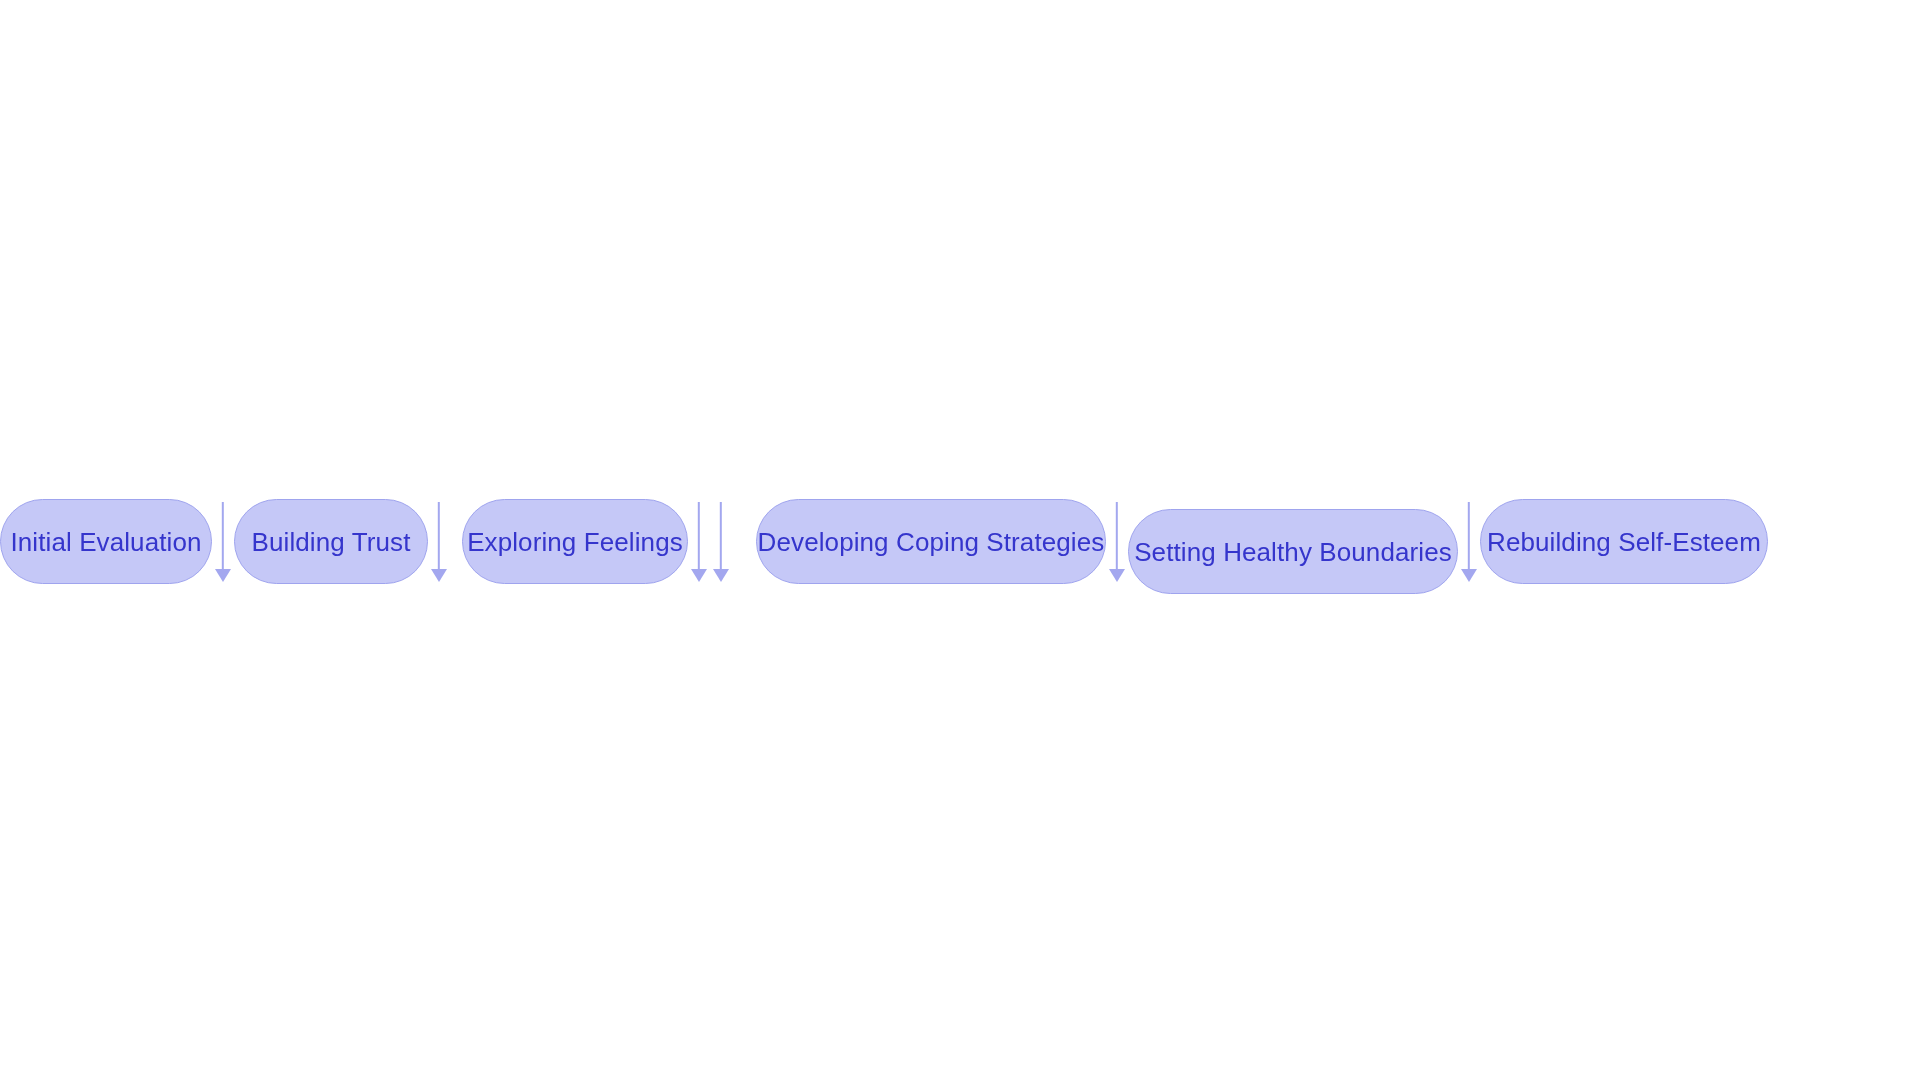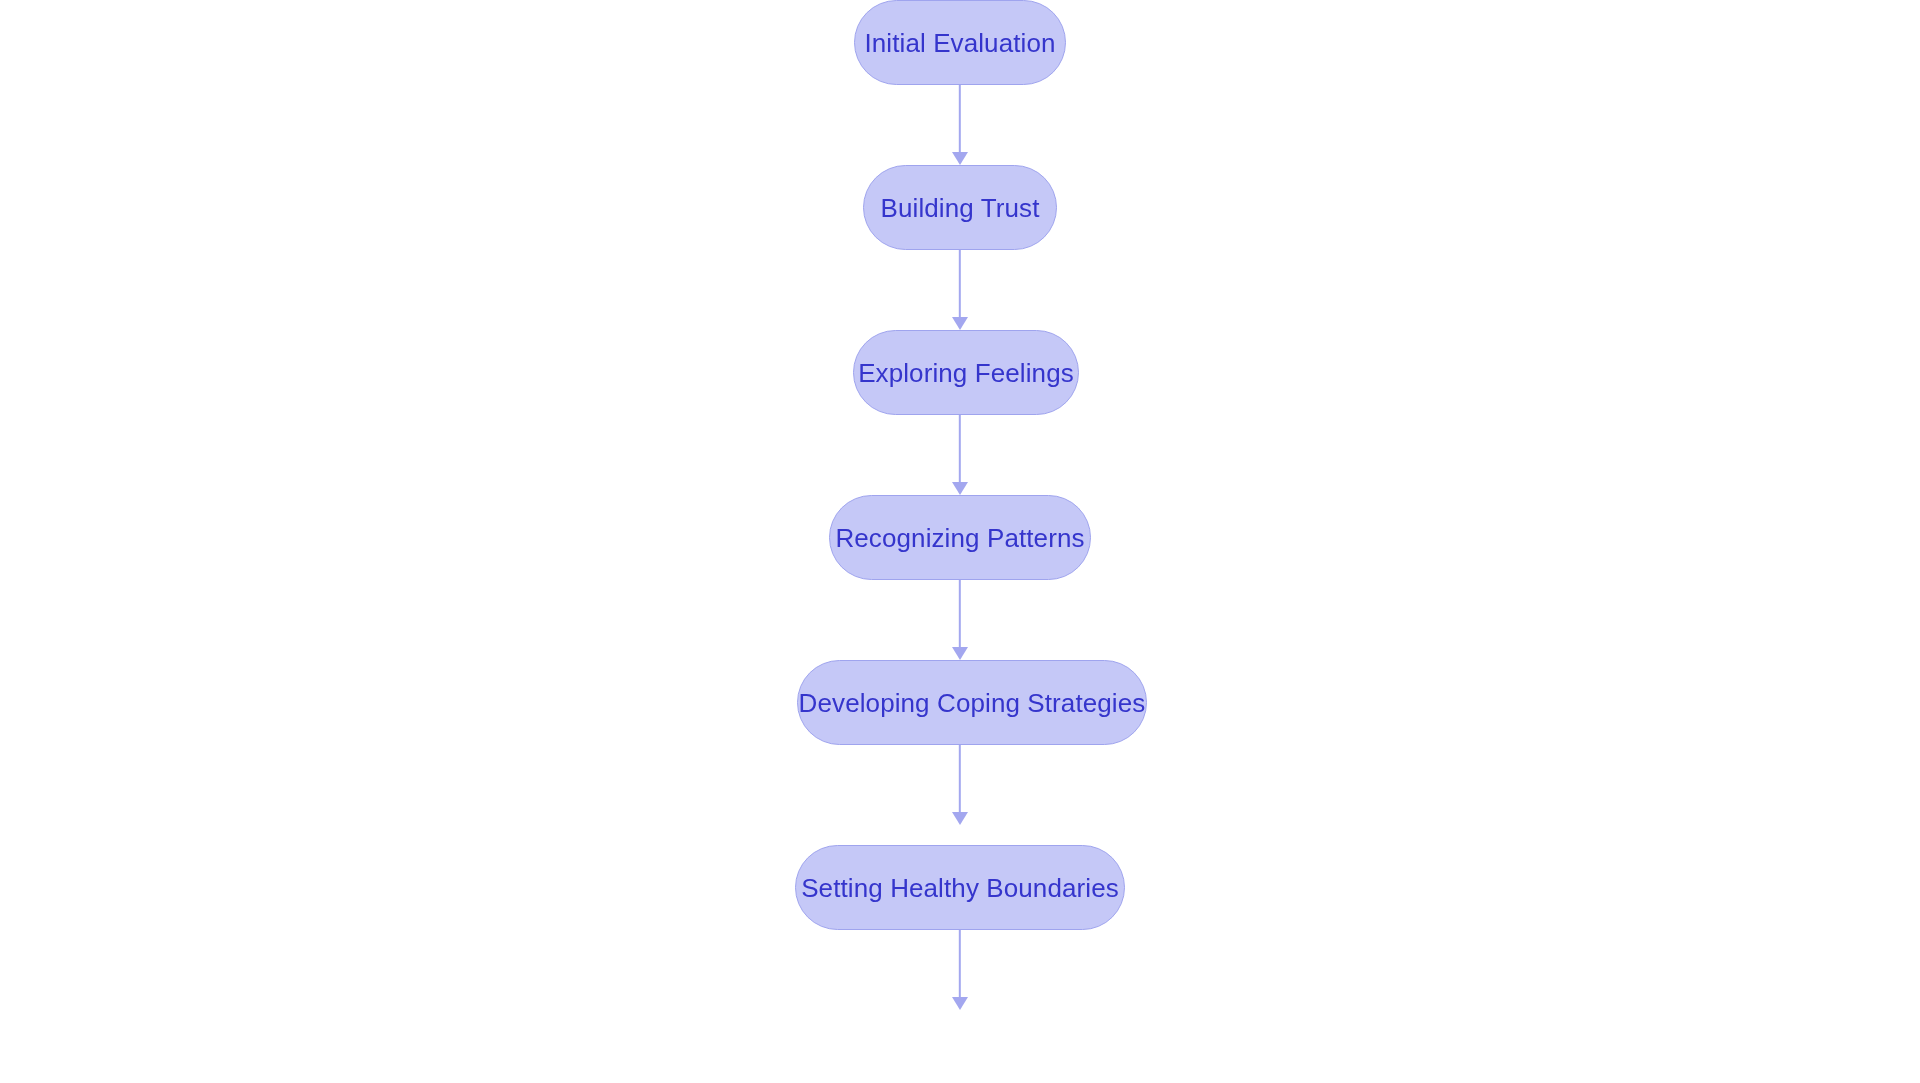--- a/index.html
+++ b/index.html
@@ -21,21 +21,21 @@
     background: #ffffff;
   }
 
   .flow-column {
     position: absolute;
     left: 0;
     top: 0;
     width: 1920px;
     height: 1083px;
     display: flex;
-    flex-direction: column;
+    flex-direction: row;
     align-items: center;
   }
 
   .node {
     box-sizing: border-box;
     height: 85px;
     border: 1.6px solid #9fa4ee;
     background: #c5c8f7;
     border-radius: 48px;
     display: flex;
@@ -116,23 +116,20 @@
 
     <div class="node w-n2">
       <span class="node-label">Exploring Feelings</span>
     </div>
 
     <div class="connector">
       <span class="shaft"></span>
       <span class="head"></span>
     </div>
 
-    <div class="node w-n3">
-      <span class="node-label">Recognizing Patterns</span>
-    </div>
 
     <div class="connector">
       <span class="shaft"></span>
       <span class="head"></span>
     </div>
 
     <div class="node w-n4">
       <span class="node-label">Developing Coping Strategies</span>
     </div>
 
@@ -143,15 +140,18 @@
 
     <div class="node w-n5">
       <span class="node-label">Setting Healthy Boundaries</span>
     </div>
 
     <div class="connector">
       <span class="shaft"></span>
       <span class="head"></span>
     </div>
 
+    <div class="node w-n6">
+      <span class="node-label">Rebuilding Self-Esteem</span>
+    </div>
 
   </div>
 </div>
 
 </body></html>

